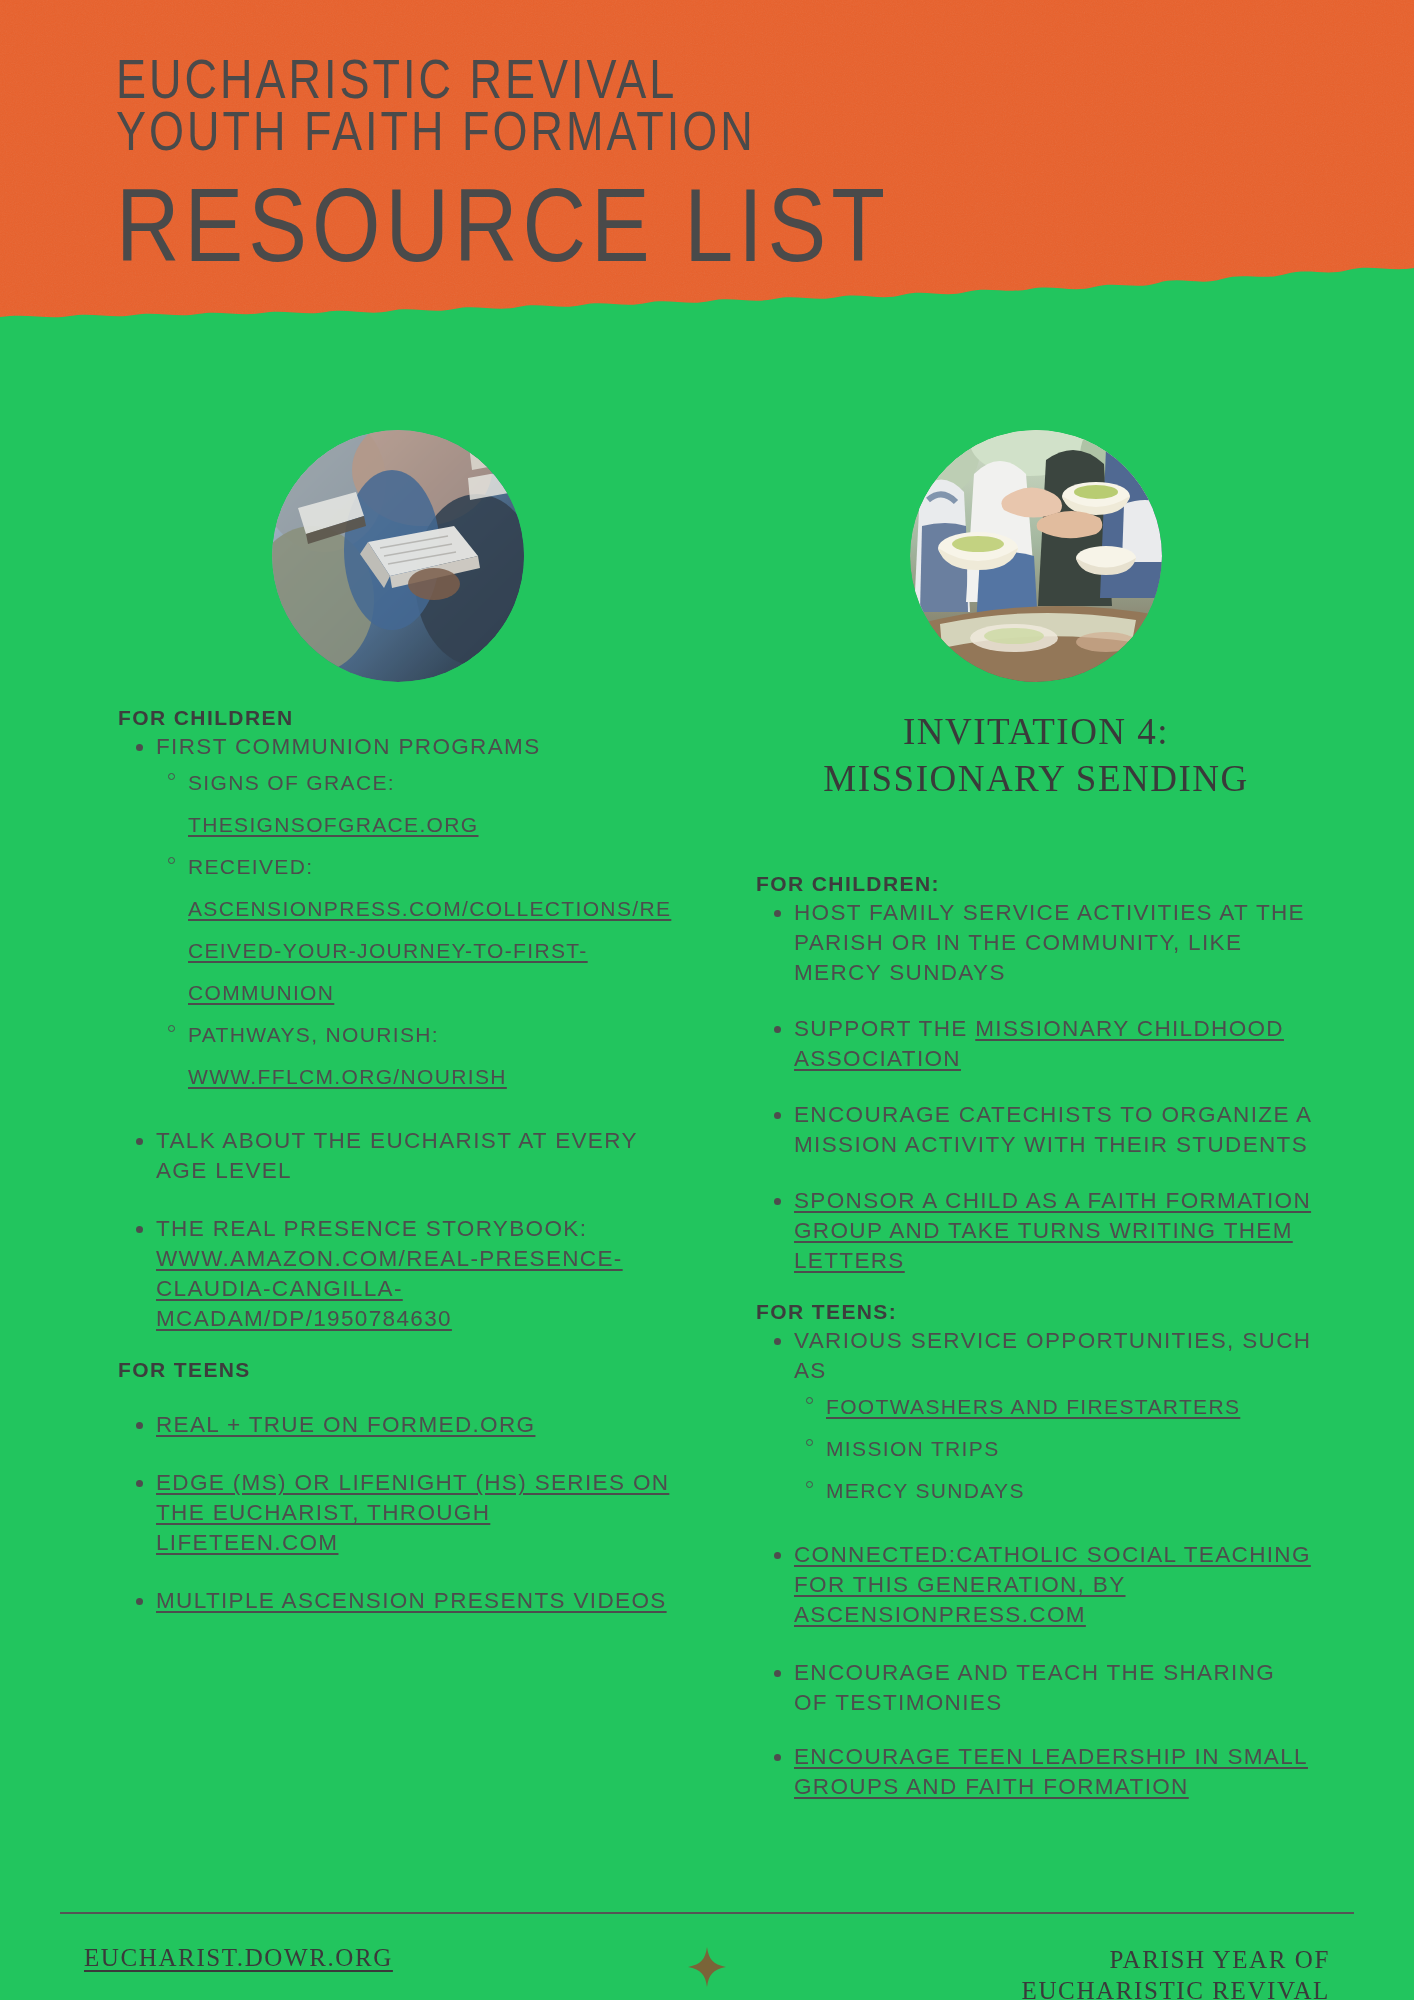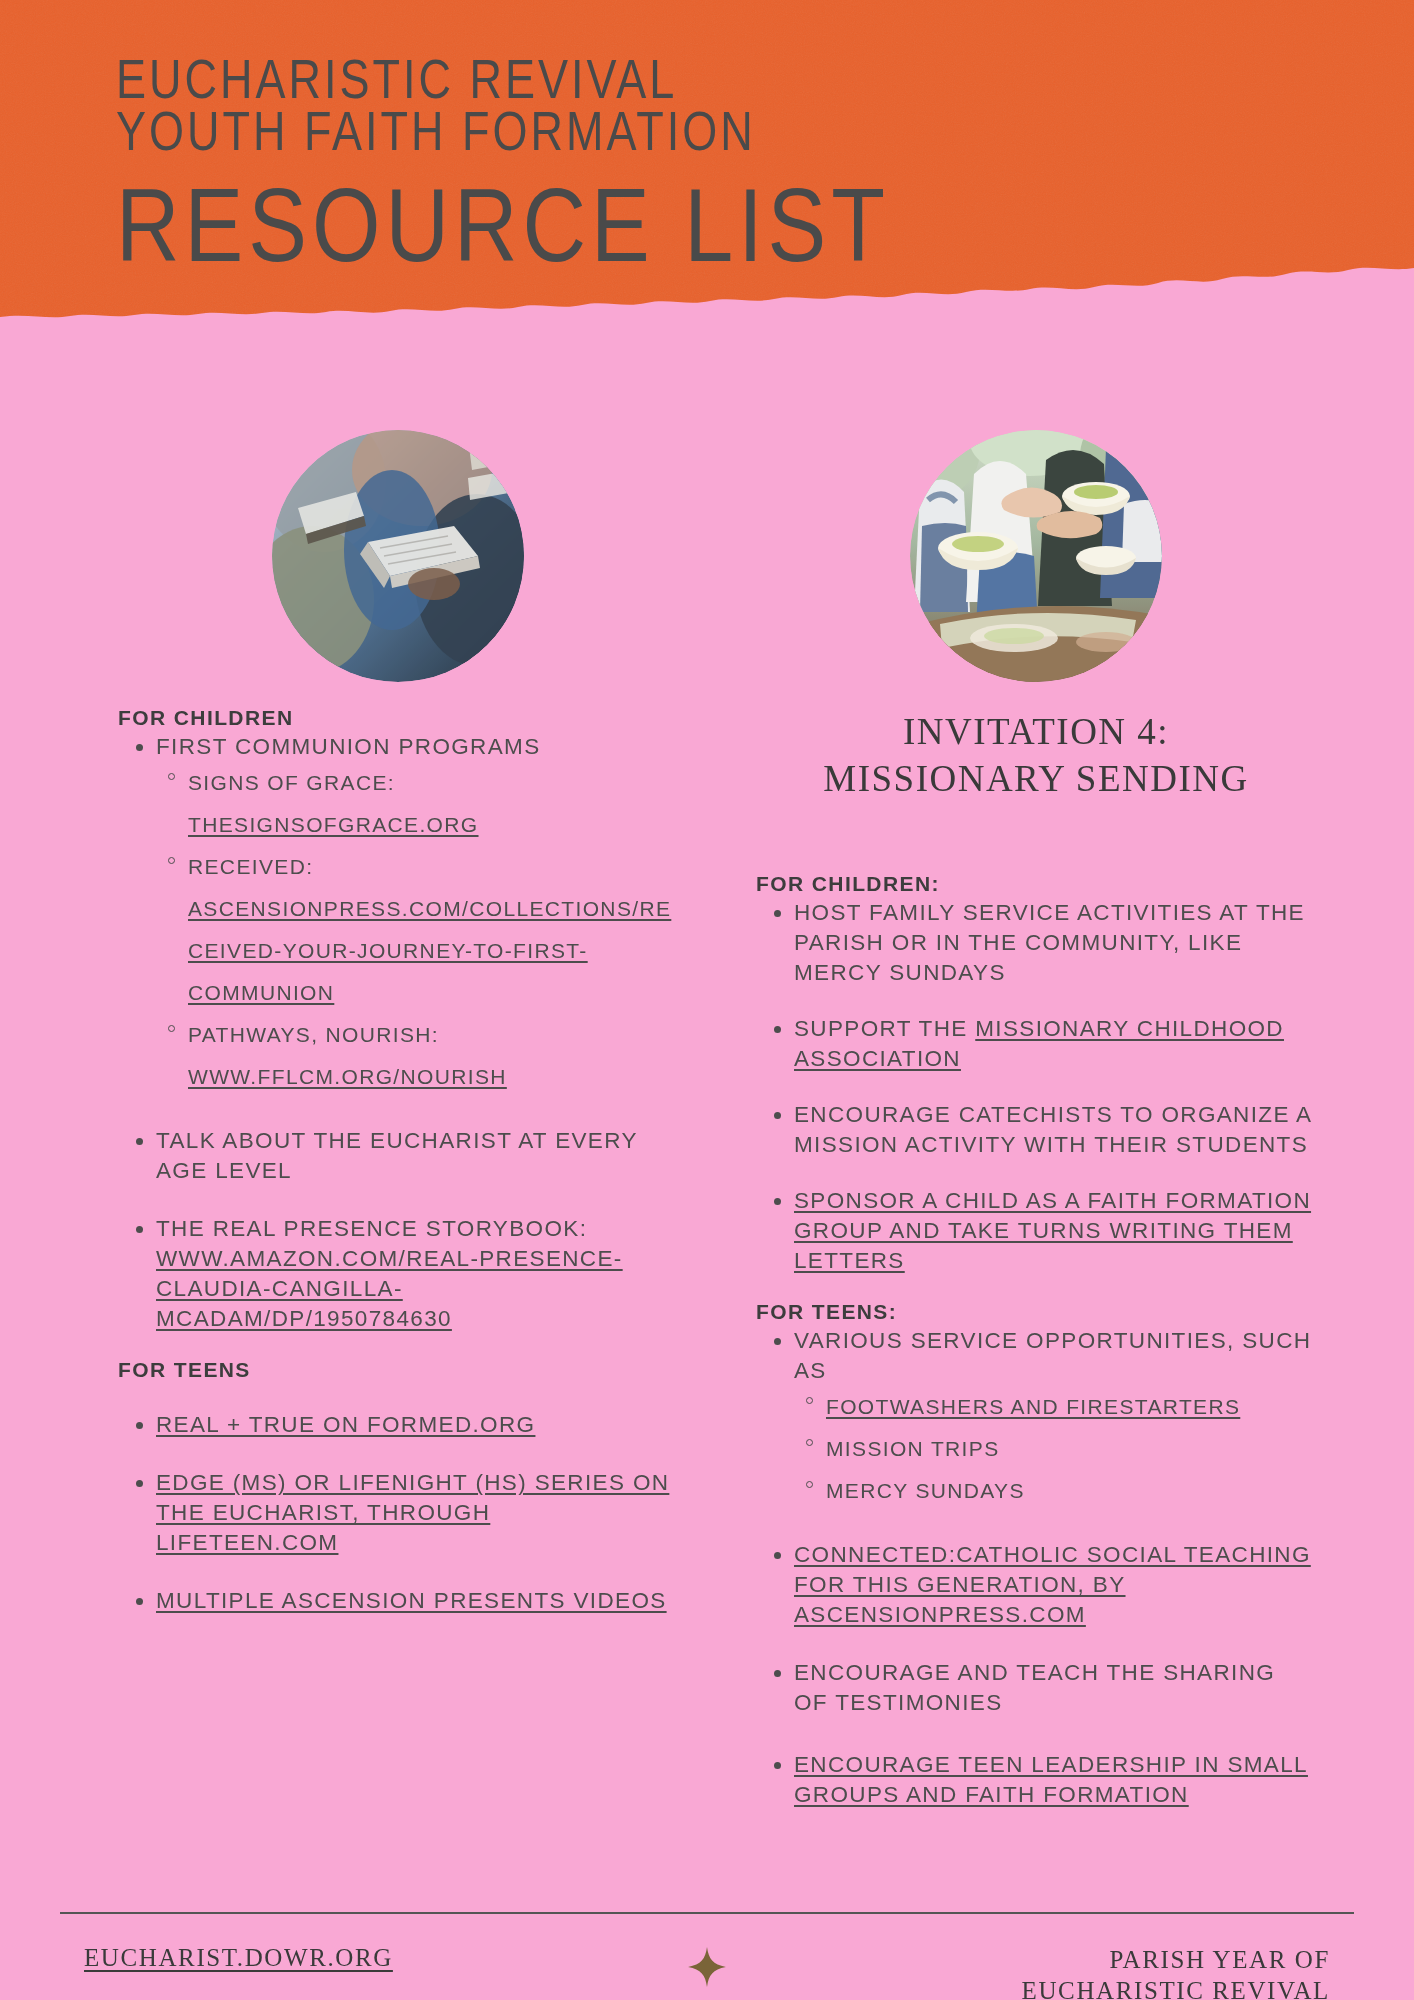--- a/index.html
+++ b/index.html
@@ -9,21 +9,21 @@
     height: 2000px;
     background: #ffffff;
     font-family: "Liberation Sans", sans-serif;
   }
 
   #page {
     position: relative;
     width: 1414px;
     height: 2000px;
     overflow: hidden;
-    background: #f9a8d4;
+    background: #22c55e;
   }
 
   
   .header-band {
     position: absolute;
     top: 0; left: 0;
     width: 1414px;
     height: 372px;
     overflow: hidden;
   }
@@ -464,21 +464,21 @@
               <span>MERCY SUNDAYS</span>
             </li>
           </ul>
         </li>
         <li style="margin-top:28px">
           <span class="lnk">CONNECTED:CATHOLIC SOCIAL TEACHING FOR THIS GENERATION, BY ASCENSIONPRESS.COM</span>
         </li>
         <li style="margin-top:28px">
           <span>ENCOURAGE AND TEACH THE SHARING OF TESTIMONIES</span>
         </li>
-        <li style="margin-top:32px">
+        <li style="margin-top:24px">
           <span class="lnk">ENCOURAGE TEEN LEADERSHIP IN SMALL GROUPS AND FAITH FORMATION</span>
         </li>
       </ul>
     </div>
   </div>
 
   <div class="footer-rule"></div>
   <div class="footer">
     <div class="foot-left">EUCHARIST.DOWR.ORG</div>
     <svg class="foot-star" viewBox="0 0 40 40">

